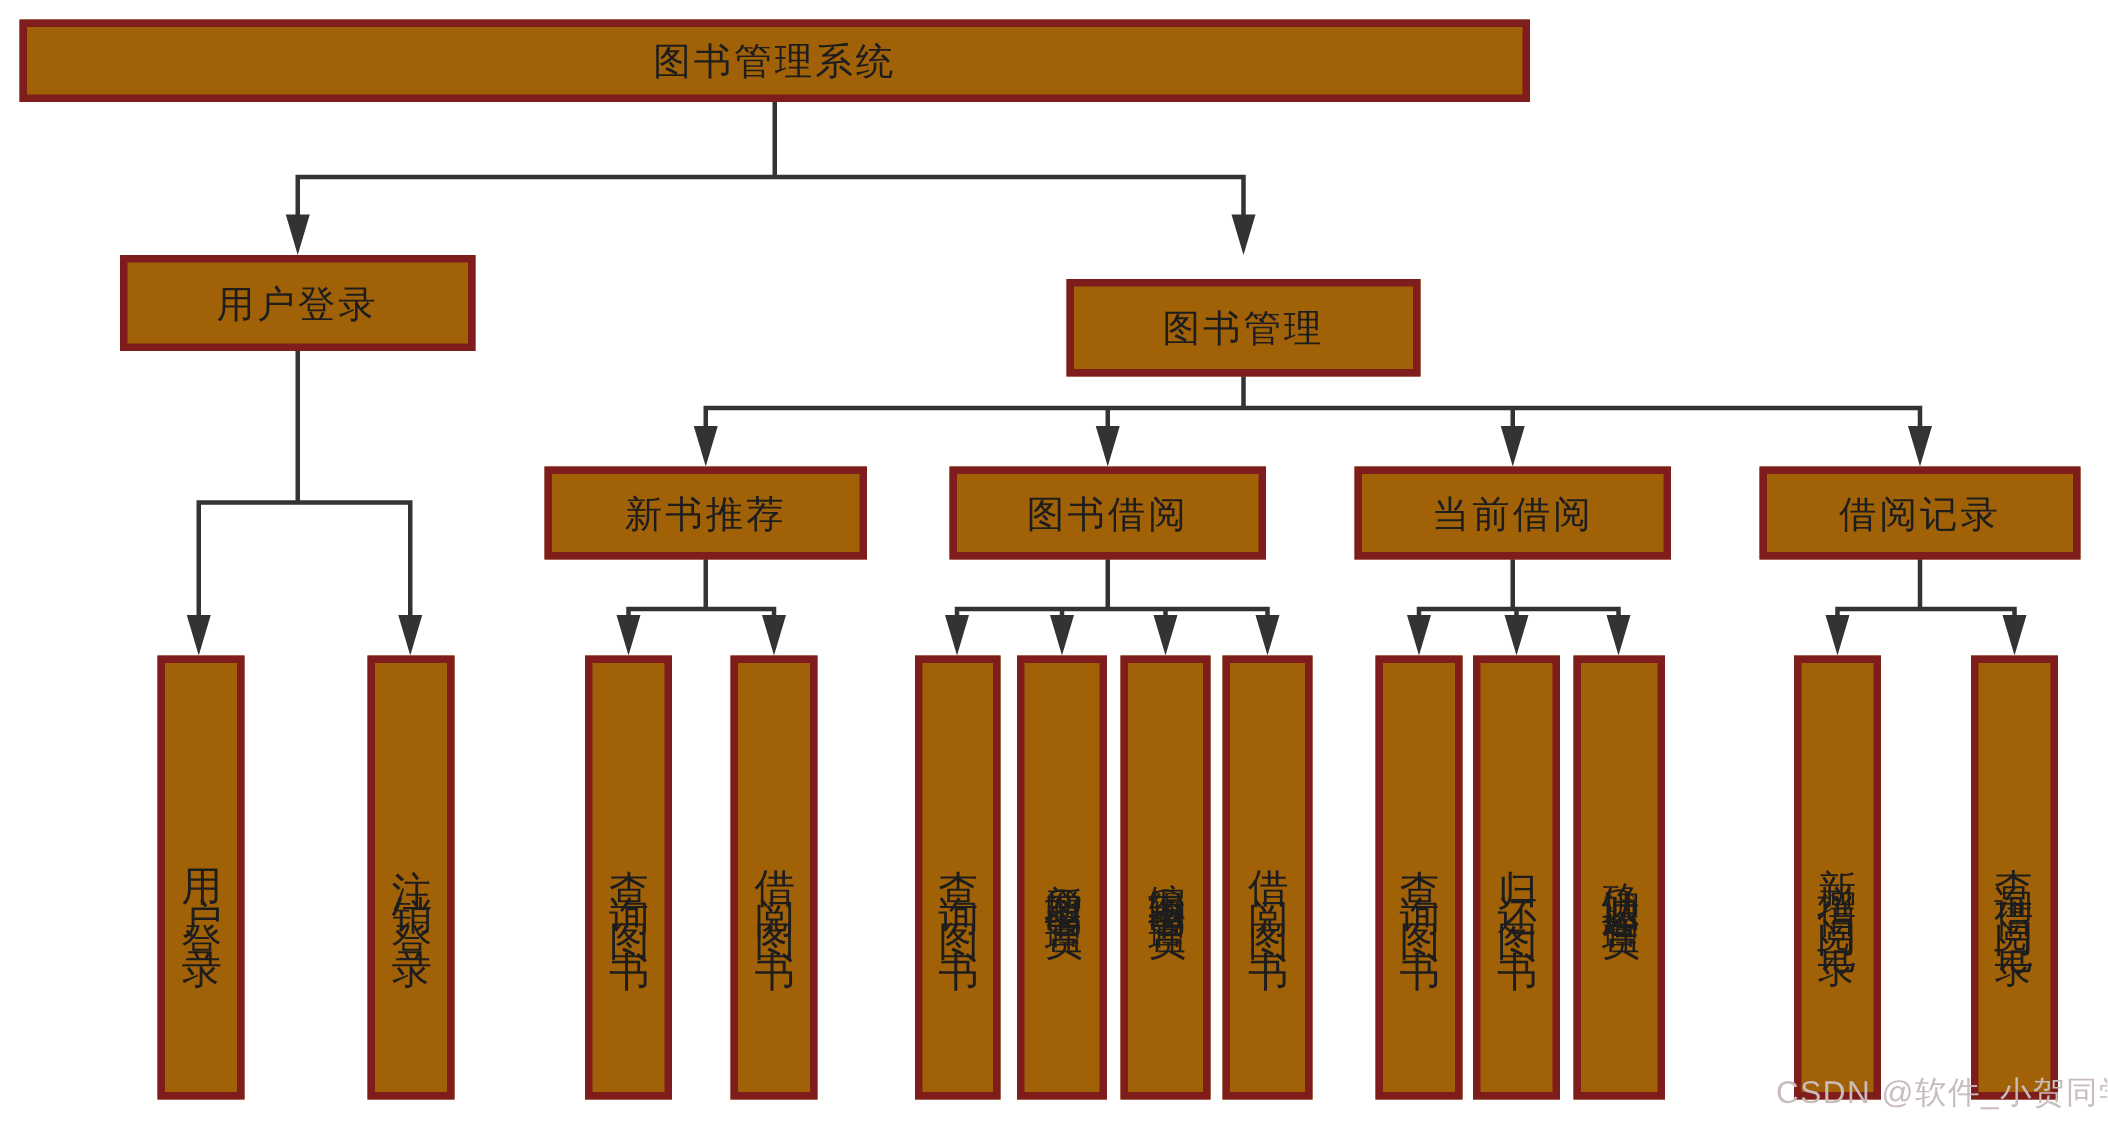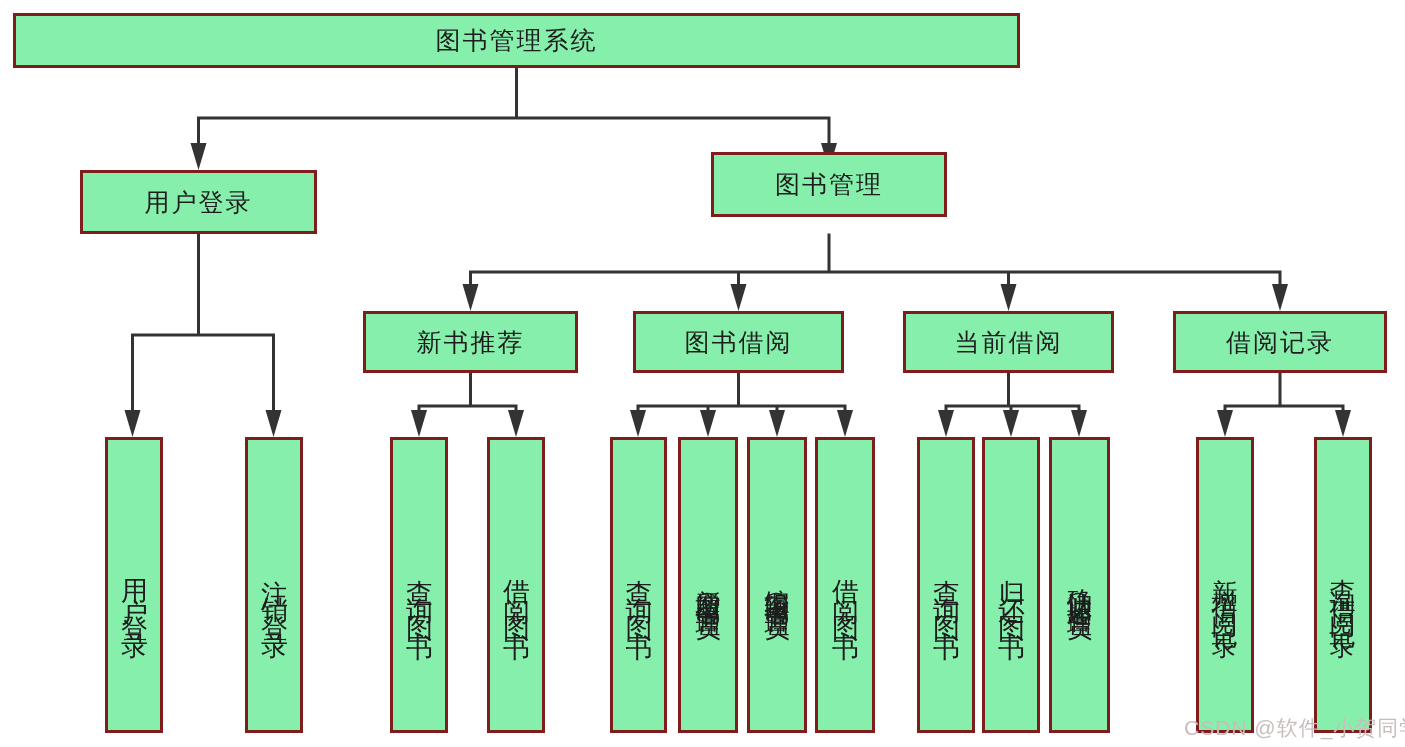--- a/index.html
+++ b/index.html
@@ -1,21 +1,21 @@
 <!DOCTYPE html>
 <html><head>
 <meta charset="utf-8">
 <style>
   * { margin:0; padding:0; box-sizing:border-box; }
   html,body { background:#ffffff; }
   body { font-family:"Liberation Sans", sans-serif; }
   .canvas { position:relative; width:1405px; height:747px; background:#ffffff; overflow:hidden; }
   .canvas svg { position:absolute; left:0; top:0; }
   .box {
-    position:absolute; background:#86efac; border:3px solid #7f1d1d;
+    position:absolute; background:#a16207; border:5px solid #7f1d1d;
     display:flex; align-items:center; justify-content:center; color:#1d1d1d;
   }
   .hlabel { font-size:25px; letter-spacing:2px; white-space:nowrap; }
   .vtext { writing-mode:vertical-rl; text-orientation:mixed; line-height:1; white-space:nowrap; }
   .v4 { font-size:27px; letter-spacing:18px; padding-top:18px; }
   .v6 { font-size:26px; letter-spacing:11px; padding-top:11px; }
   .v9 { font-size:25px; letter-spacing:4px; padding-top:4px; }
   .watermark {
     position:absolute; left:1184px; top:714px; font-size:21px; letter-spacing:1px;
     color:#c9bcbc; white-space:nowrap; z-index:5;
@@ -76,21 +76,21 @@
     </g>
   </svg>
 
   <div class="box" style="left:13px; top:13px; width:1007px; height:55px;">
     <span class="hlabel">图书管理系统</span>
   </div>
 
   <div class="box" style="left:80px; top:170px; width:237px; height:64px;">
     <span class="hlabel">用户登录</span>
   </div>
-  <div class="box" style="left:711px; top:152px; width:236px; height:65px;">
+  <div class="box" style="left:711px; top:186px; width:236px; height:65px;">
     <span class="hlabel">图书管理</span>
   </div>
 
   <div class="box" style="left:363px; top:311px; width:215px; height:62px;justify-content:center;">
     <span class="hlabel">新书推荐</span>
   </div>
   <div class="box" style="left:903px; top:311px; width:211px; height:62px;">
     <span class="hlabel">当前借阅</span>
   </div>
   <div class="box" style="left:633px; top:311px; width:211px; height:62px;">

